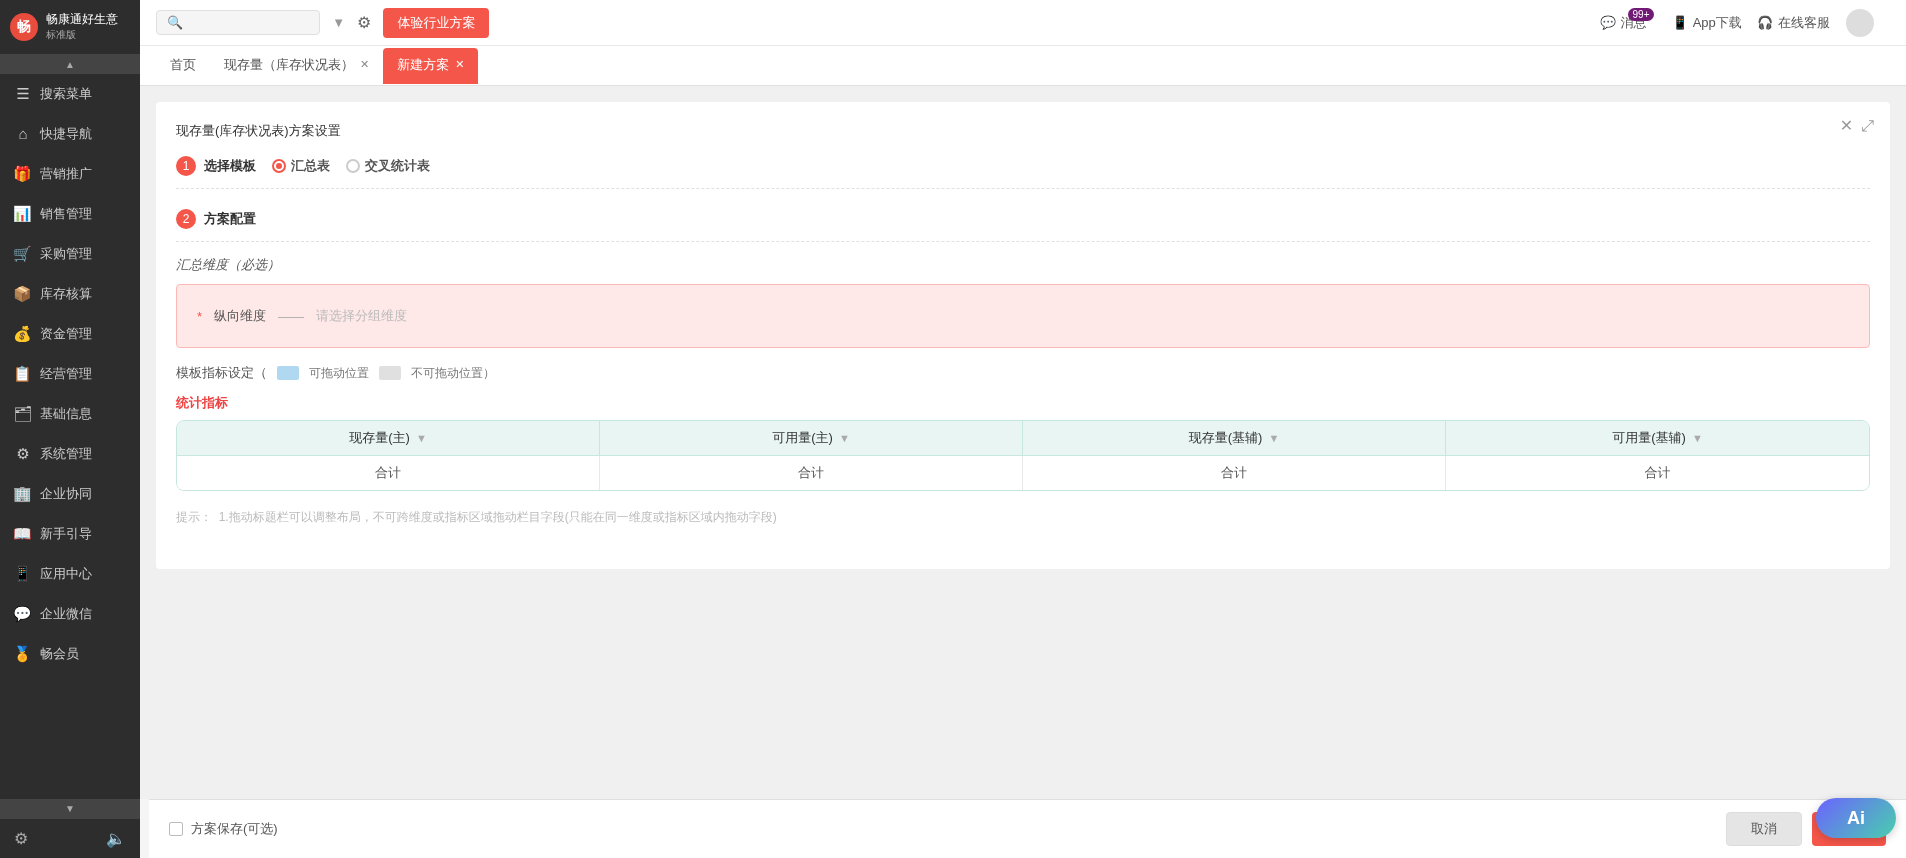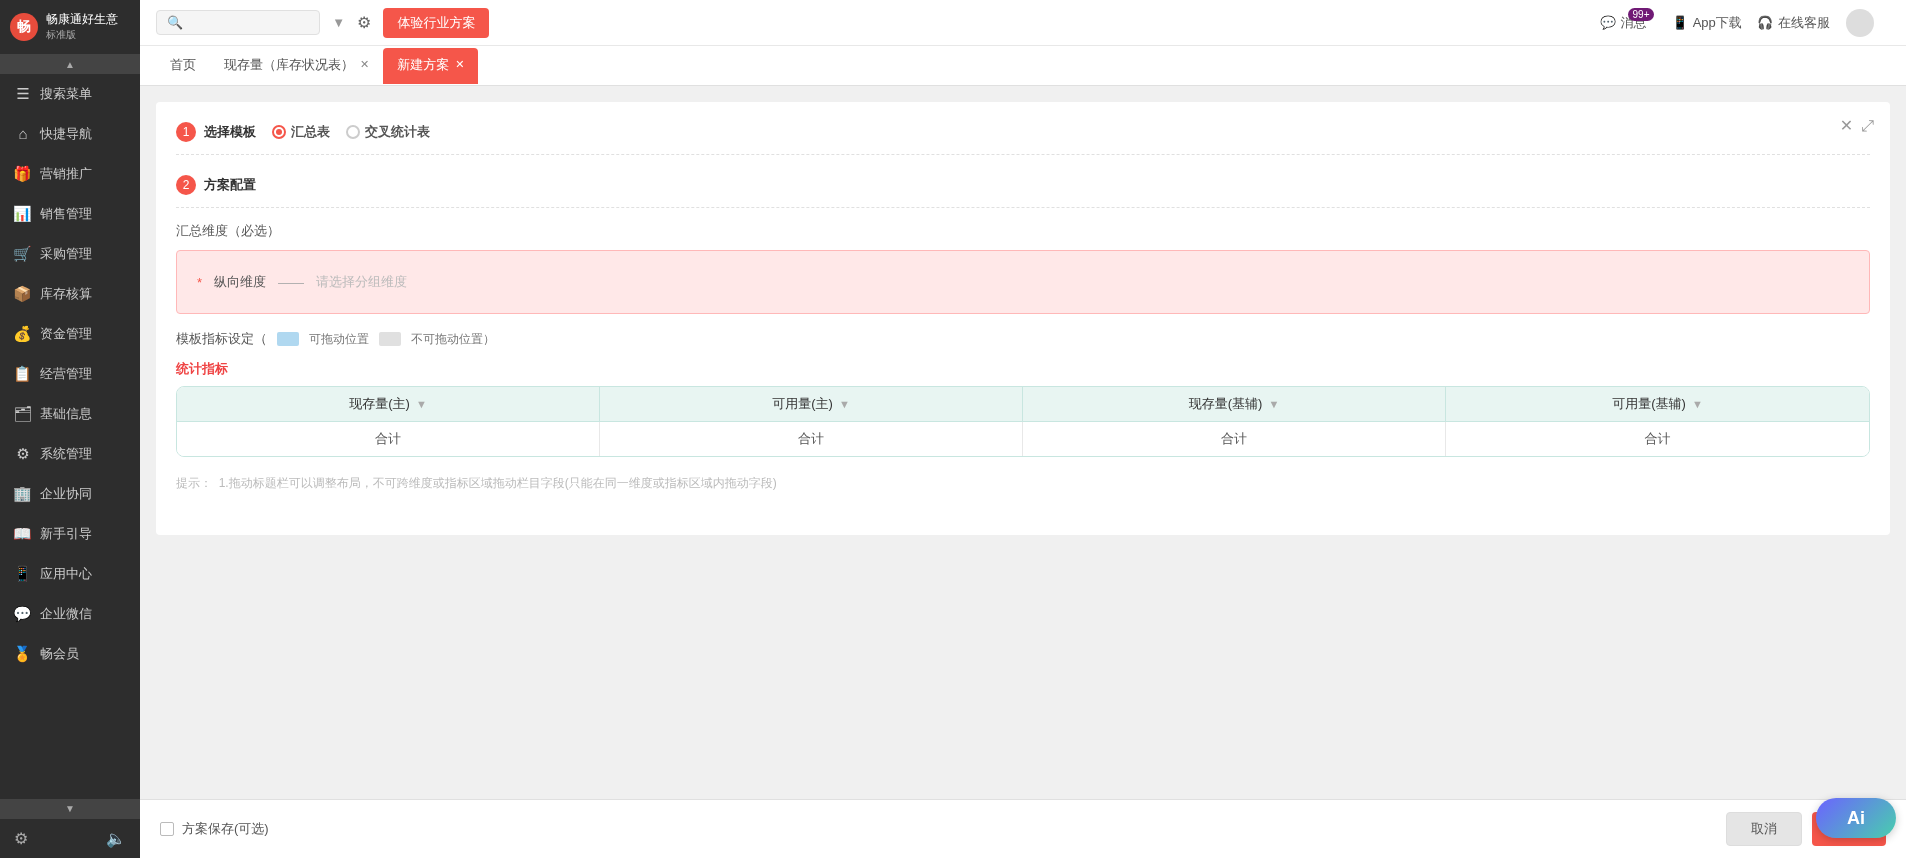--- a/index.html
+++ b/index.html
@@ -138,21 +138,21 @@
     .radio-group { display: flex; align-items: center; gap: 16px; margin-left: 8px; font-weight: bold; }
     .radio-item { display: flex; align-items: center; gap: 5px; cursor: pointer; font-size: 13px; color: #555; }
     .radio-dot {
       width: 14px; height: 14px; border-radius: 50%; border: 2px solid #ccc;
       display: flex; align-items: center; justify-content: center;
     }
     .radio-dot.checked { border-color: #f5564a; }
     .radio-dot.checked::after { content:''; width:6px;height:6px;background:#f5564a;border-radius:50%; }
 
     
-    .dimension-label { font-size: 13px; color: #555; margin-bottom: 10px; }
+    .dimension-label { font-size: 13px; color: #555; margin-bottom: 10px; font-style: italic; }
     .dimension-box {
       background: #ffe8e8;
       border: 1px solid #ffb8b8;
       border-radius: 4px;
       padding: 22px 20px;
       display: flex;
       align-items: center;
       gap: 12px;
     }
 
@@ -206,20 +206,21 @@
 
     
     .bottom-bar {
       background: #fff;
       border-top: 1px solid #e0e0e0;
       padding: 12px 20px;
       display: flex;
       align-items: center;
       justify-content: space-between;
       flex-shrink: 0;
+      margin-left: 9px;
     }
     .save-option { display: flex; align-items: center; gap: 8px; font-size: 13px; color: #555; }
     .checkbox-custom {
       width: 14px; height: 14px; border: 1px solid #bbb; border-radius: 2px; cursor: pointer;
     }
     .bottom-buttons { display: flex; gap: 10px; }
     .btn-cancel {
       background: #e5e5e5; border: 1px solid #ddd; border-radius: 4px;
       padding: 7px 24px; font-size: 13px; color: #555; cursor: pointer;
     }
@@ -371,20 +372,21 @@
     </div>
   </div>
 
   <div class="content">
     <div class="panel">
       <div class="panel-actions">
         <button class="panel-action-btn">✕</button>
         <button class="panel-action-btn">⤢</button>
       </div>
 
+      <div class="panel-title">现存量(库存状况表)方案设置</div>
 
       <div class="section">
         <div class="section-header">
           <div class="step-badge">1</div>
           <span class="section-title">选择模板</span>
           <div class="radio-group">
             <div class="radio-item">
               <div class="radio-dot checked"></div>
               <span>汇总表</span>
             </div>

